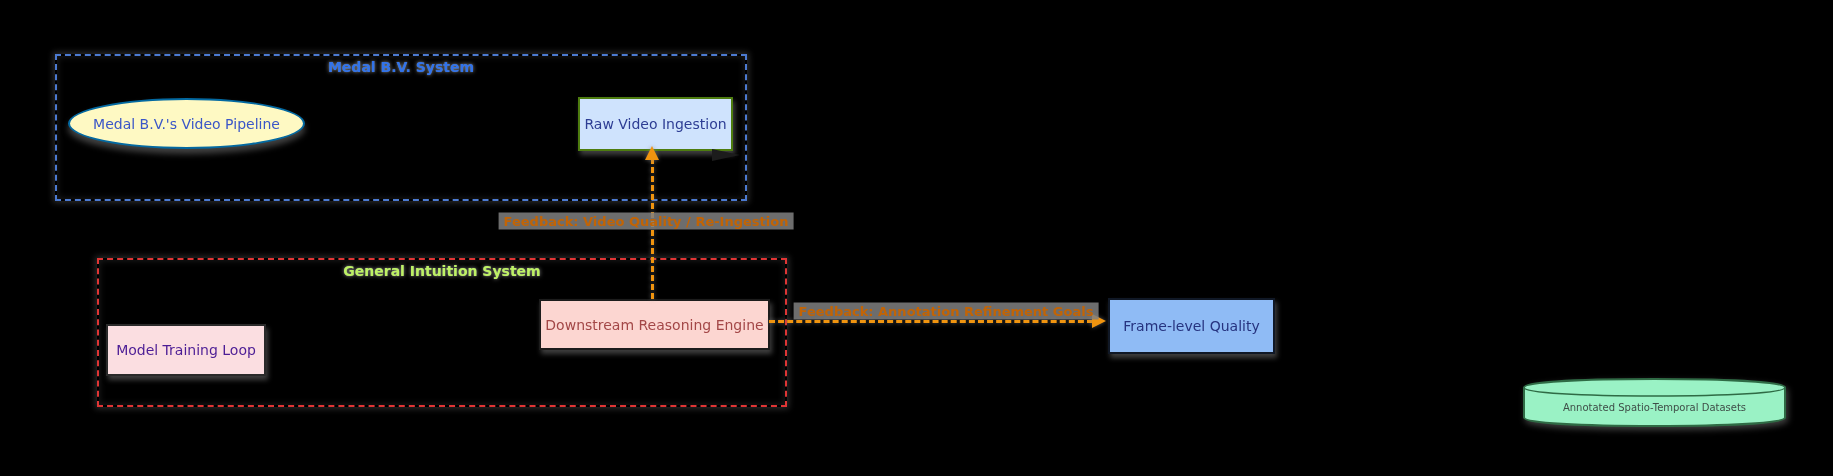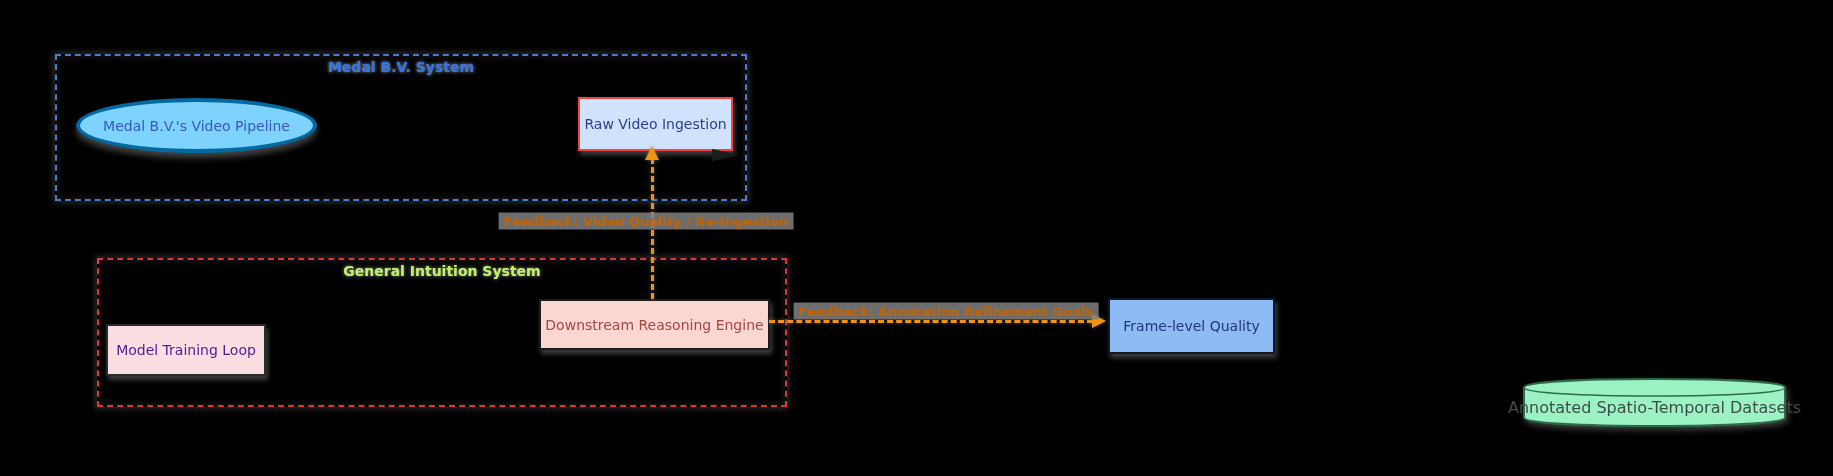--- a/index.html
+++ b/index.html
@@ -15,31 +15,31 @@
   .cluster.red  { left: 97px; top: 258px; width: 686px; height: 145px; border-color: #e03535; }
   .cluster-title { position: absolute; top: 3px; left: 0; right: 0; text-align: center;
     font-size: 14px; font-weight: bold; white-space: nowrap;
     text-shadow: 0 0 4px rgba(150,150,150,0.95), 0 0 1px rgba(140,140,140,0.8); }
   .cluster.blue .cluster-title { color: #3173ea; }
   .cluster.red  .cluster-title { color: #bef264; }
   
   .node { position: absolute; display: flex; align-items: center; justify-content: center;
     text-align: center; font-size: 14px; white-space: nowrap;
     box-shadow: 2px 4px 5px 0 rgba(125,125,125,0.5); }
-  .node.box { border: 2px solid #ef4444; align-items: center; }
-  .node.ellipse { left: 76px; top: 98px; width: 233px; height: 47px; border-radius: 50%;
-    background: #7dd3fc; border: 4px solid #0369a1; color: #3a56c8;
+  .node.box { border: 2px solid #4d7c0f; align-items: center; }
+  .node.ellipse { left: 68px; top: 98px; width: 233px; height: 47px; border-radius: 50%;
+    background: #fef9c3; border: 2px solid #0369a1; color: #3a56c8;
     box-shadow: 0 5px 6px 0 rgba(120,120,120,0.55); }
   .node.raw   { left: 578px; top: 97px;  width: 151px; height: 50px; background: #cfe3fd; color: #2d3d94; }
   .node.mtl   { left: 106px; top: 324px; width: 156px; height: 48px; background: #fbdee1; color: #4c1d95; border-color: #2a2a2a; }
   .node.dre   { left: 539px; top: 299px; width: 227px; height: 47px; background: #fcd6d1; color: #a34747; border-color: #1c1c1c; }
   .node.frame { left: 1108px; top: 298px; width: 163px; height: 52px; background: #8fbbf5; color: #26337f; border-color: #101826; }
   .node.cyl   { left: 1522px; top: 377px; width: 265px; height: 51px; background: transparent; box-shadow: none; }
   .cyl-svg { position: absolute; left: 0; top: 0; filter: drop-shadow(2px 3px 3px rgba(125,125,125,0.5)); }
-  .cyl-label { position: relative; z-index: 2; padding-top: 9px; font-size: 16px; color: #3f4e48; }
+  .cyl-label { position: relative; z-index: 2; padding-top: 9px; font-size: 10px; color: #3f4e48; }
   
   .edge-line { position: absolute; z-index: 5;
     filter: drop-shadow(0 0 2px rgba(130,130,130,0.65)); }
   .v-line { left: 651px; top: 158px; height: 141px; width: 0; border-left: 3px dashed #f0940f; }
   .h-line { left: 769px; top: 320px; width: 324px; height: 0; border-top: 3px dashed #f0940f; }
   .arrowhead { position: absolute; width: 0; height: 0; z-index: 6;
     filter: drop-shadow(0 0 2px rgba(130,130,130,0.65)); }
   .arrow-up { left: 645px; top: 146px;
     border-left: 7px solid transparent; border-right: 7px solid transparent;
     border-bottom: 14px solid #f0940f; }

